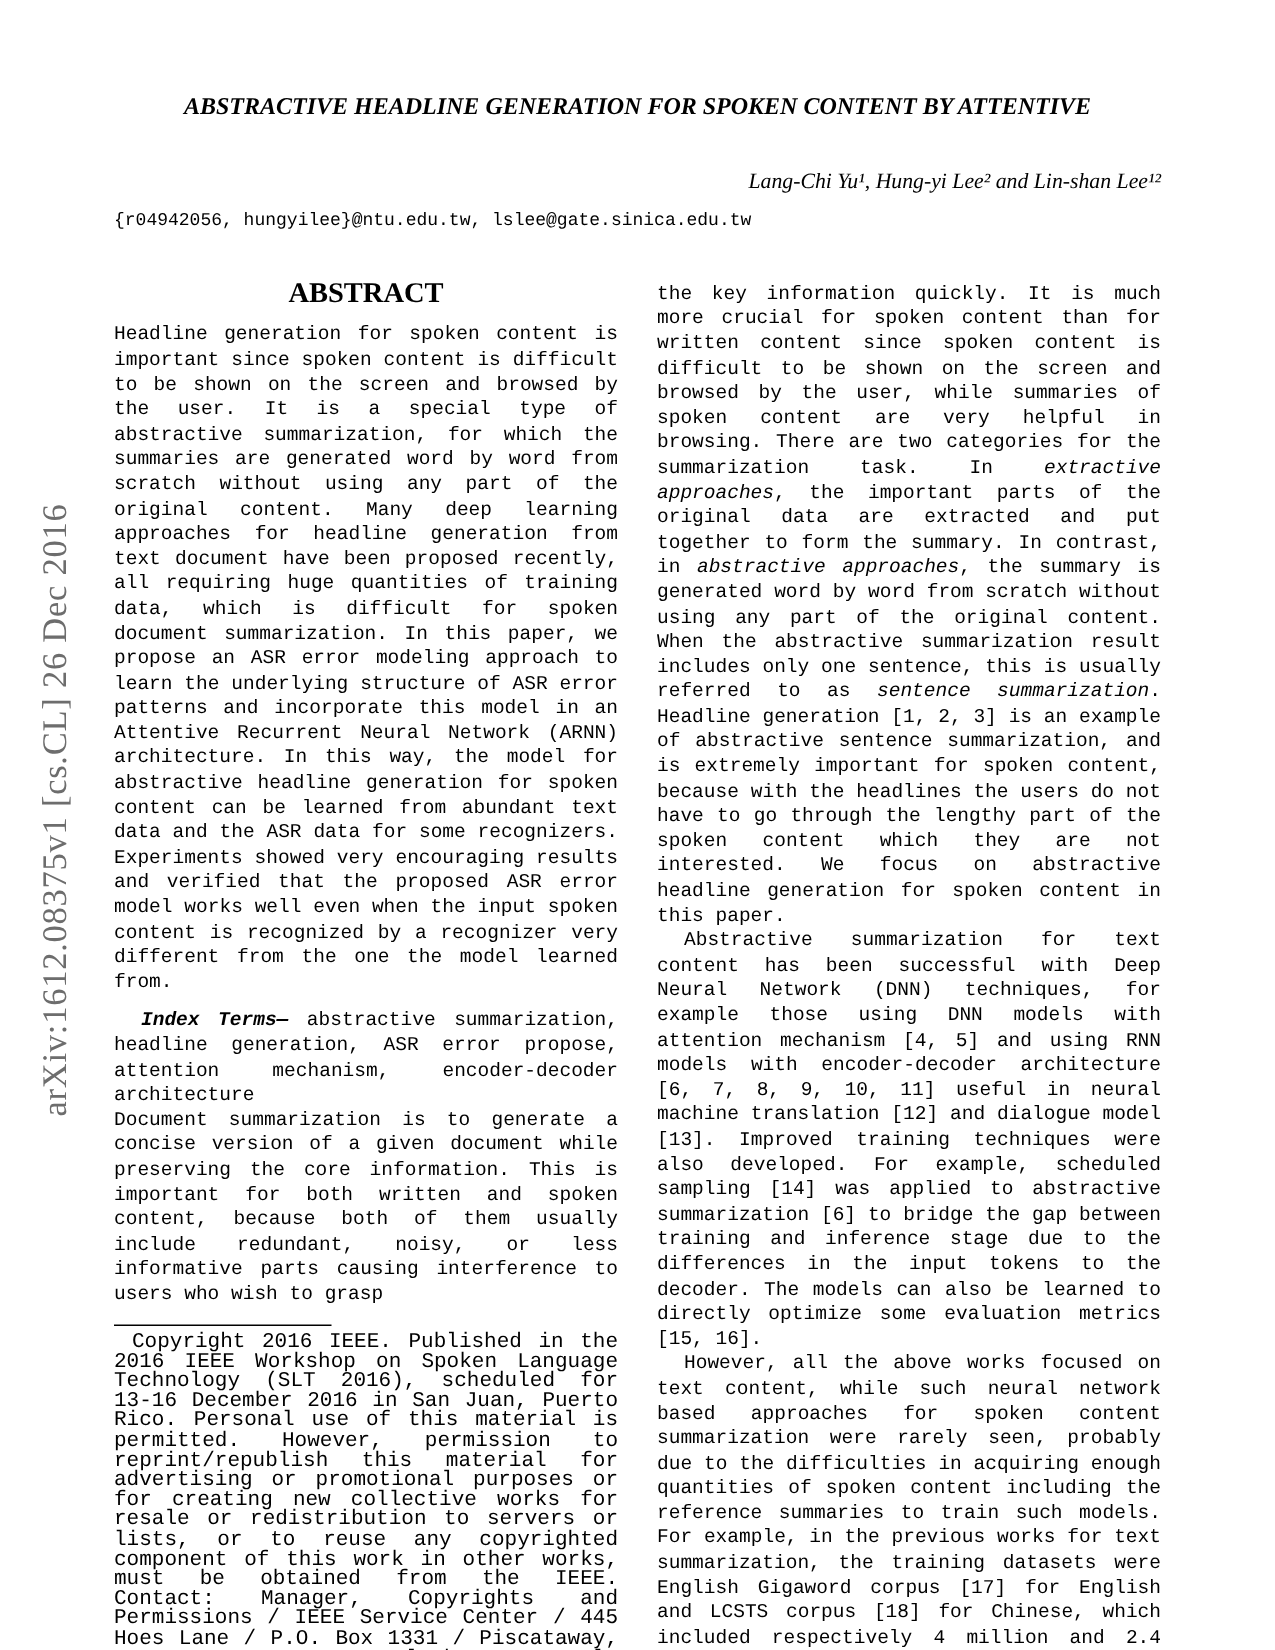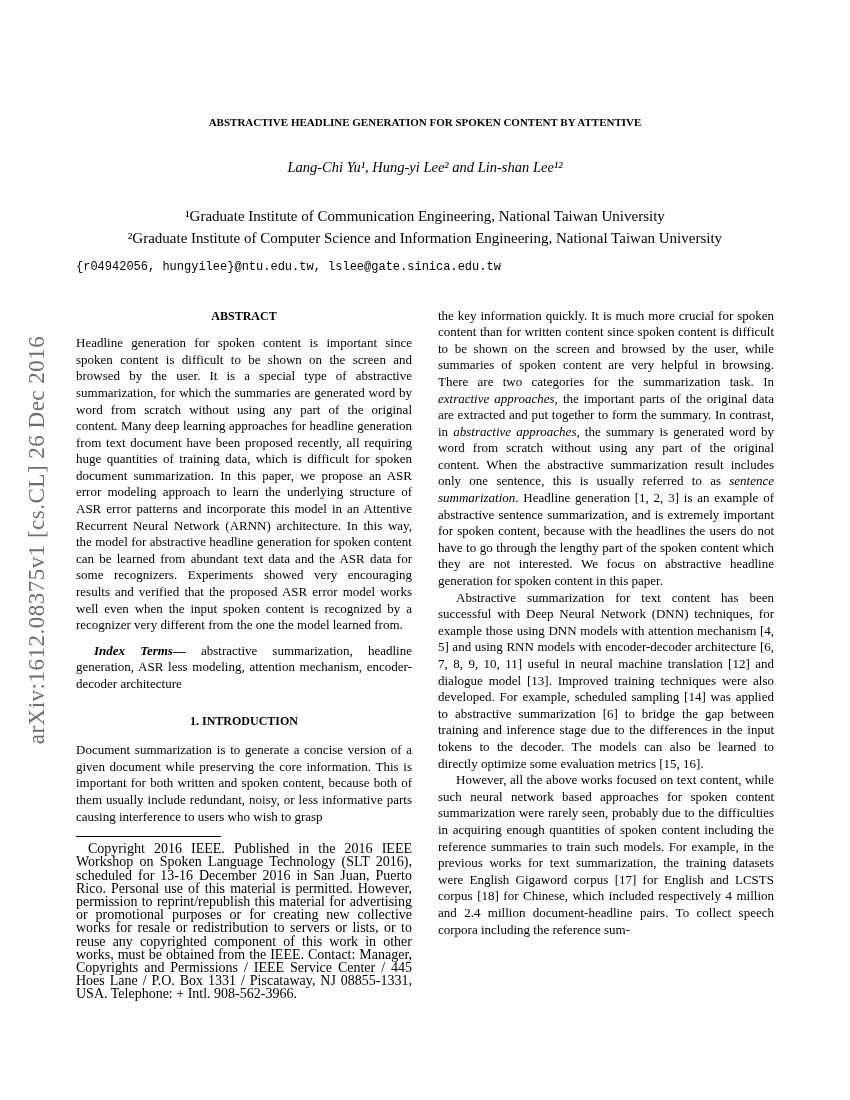--- a/index.html
+++ b/index.html
@@ -23,29 +23,30 @@
     letter-spacing: 0.5px;
     color: #6d6d6d;
   }
   .content {
     position: absolute;
     left: 76px;
     right: 76px;
     top: 0;
   }
   .title-block {
-    margin-top: 114px;
+    margin-top: 60px;
     text-align: center;
     font-weight: bold;
-    font-size: 11px;
+    font-size: 16px;
     line-height: 1.55;
+    font-style: italic;
   }
   .authors-line {
     margin-top: 28px;
-    text-align: center;
+    text-align: right;
     font-style: italic;
     font-size: 14.5px;
   }
   .affiliations {
     margin-top: 30px;
     text-align: center;
     font-size: 15px;
     line-height: 1.45;
   }
   .emails-line {
@@ -63,27 +64,27 @@
     width: 336px;
     flex: 0 0 336px;
     text-align: justify;
     font-size: 13px;
     line-height: 16.6px;
     hyphens: auto;
   }
   .section-heading {
     text-align: center;
     font-weight: bold;
-    font-size: 12px;
+    font-size: 19px;
     margin: 0 0 11px 0;
   }
   .intro-heading {
     margin: 20px 0 13px 0;
   }
-  .para { margin: 0; }
+  .para { margin: 0; font-family: Liberation Mono, monospace; }
   .para.indent { text-indent: 18px; }
   .index-terms { margin-top: 9px; text-indent: 18px; }
   .seg-i { font-style: italic; }
   .seg-bi { font-style: italic; font-weight: bold; margin-top: 28px; }
   .footnote-rule {
     width: 145px;
     border: 0;
     border-top: 1px solid #000;
     margin: 11px 0 5px 0;
   }
@@ -102,38 +103,33 @@
   <div class="arxiv-stamp">arXiv:1612.08375v1  [cs.CL]  26 Dec 2016</div>
 
   <div class="content">
 
     <div class="title-block">
       <div>ABSTRACTIVE HEADLINE GENERATION FOR SPOKEN CONTENT BY ATTENTIVE</div>
     </div>
 
     <div class="authors-line">Lang-Chi Yu¹, Hung-yi Lee² and Lin-shan Lee¹²</div>
 
-    <div class="affiliations">
-      <div>¹Graduate Institute of Communication Engineering, National Taiwan University</div>
-      <div>²Graduate Institute of Computer Science and Information Engineering, National Taiwan University</div>
-    </div>
 
     <div class="emails-line">{r04942056, hungyilee}@ntu.edu.tw, lslee@gate.sinica.edu.tw</div>
 
     <div class="columns">
 
       <div class="col">
 
         <h2 class="section-heading">ABSTRACT</h2>
 
         <p class="para">Headline generation for spoken content is important since spoken content is difficult to be shown on the screen and browsed by the user. It is a special type of abstractive summarization, for which the summaries are generated word by word from scratch without using any part of the original content. Many deep learning approaches for headline generation from text document have been proposed recently, all requiring huge quantities of training data, which is difficult for spoken document summarization. In this paper, we propose an ASR error modeling approach to learn the underlying structure of ASR error patterns and incorporate this model in an Attentive Recurrent Neural Network (ARNN) architecture. In this way, the model for abstractive headline generation for spoken content can be learned from abundant text data and the ASR data for some recognizers. Experiments showed very encouraging results and verified that the proposed ASR error model works well even when the input spoken content is recognized by a recognizer very different from the one the model learned from.</p>
 
-        <p class="para index-terms"><span class="seg-bi">Index Terms—</span><span> abstractive summarization, headline generation, ASR less modeling, attention mechanism, encoder-decoder architecture</span></p>
+        <p class="para index-terms"><span class="seg-bi">Index Terms—</span><span> abstractive summarization, headline generation, ASR error propose, attention mechanism, encoder-decoder architecture</span></p>
 
-        <h2 class="section-heading intro-heading">1.  INTRODUCTION</h2>
 
         <p class="para">Document summarization is to generate a concise version of a given document while preserving the core information. This is important for both written and spoken content, because both of them usually include redundant, noisy, or less informative parts causing interference to users who wish to grasp</p>
 
         <hr class="footnote-rule">
 
         <p class="para footnote">Copyright 2016 IEEE. Published in the 2016 IEEE Workshop on Spoken Language Technology (SLT 2016), scheduled for 13-16 December 2016 in San Juan, Puerto Rico. Personal use of this material is permitted. However, permission to reprint/republish this material for advertising or promotional purposes or for creating new collective works for resale or redistribution to servers or lists, or to reuse any copyrighted component of this work in other works, must be obtained from the IEEE. Contact: Manager, Copyrights and Permissions / IEEE Service Center / 445 Hoes Lane / P.O. Box 1331 / Piscataway, NJ 08855-1331, USA. Telephone: + Intl. 908-562-3966.</p>
 
       </div>
 
       <div class="col">

